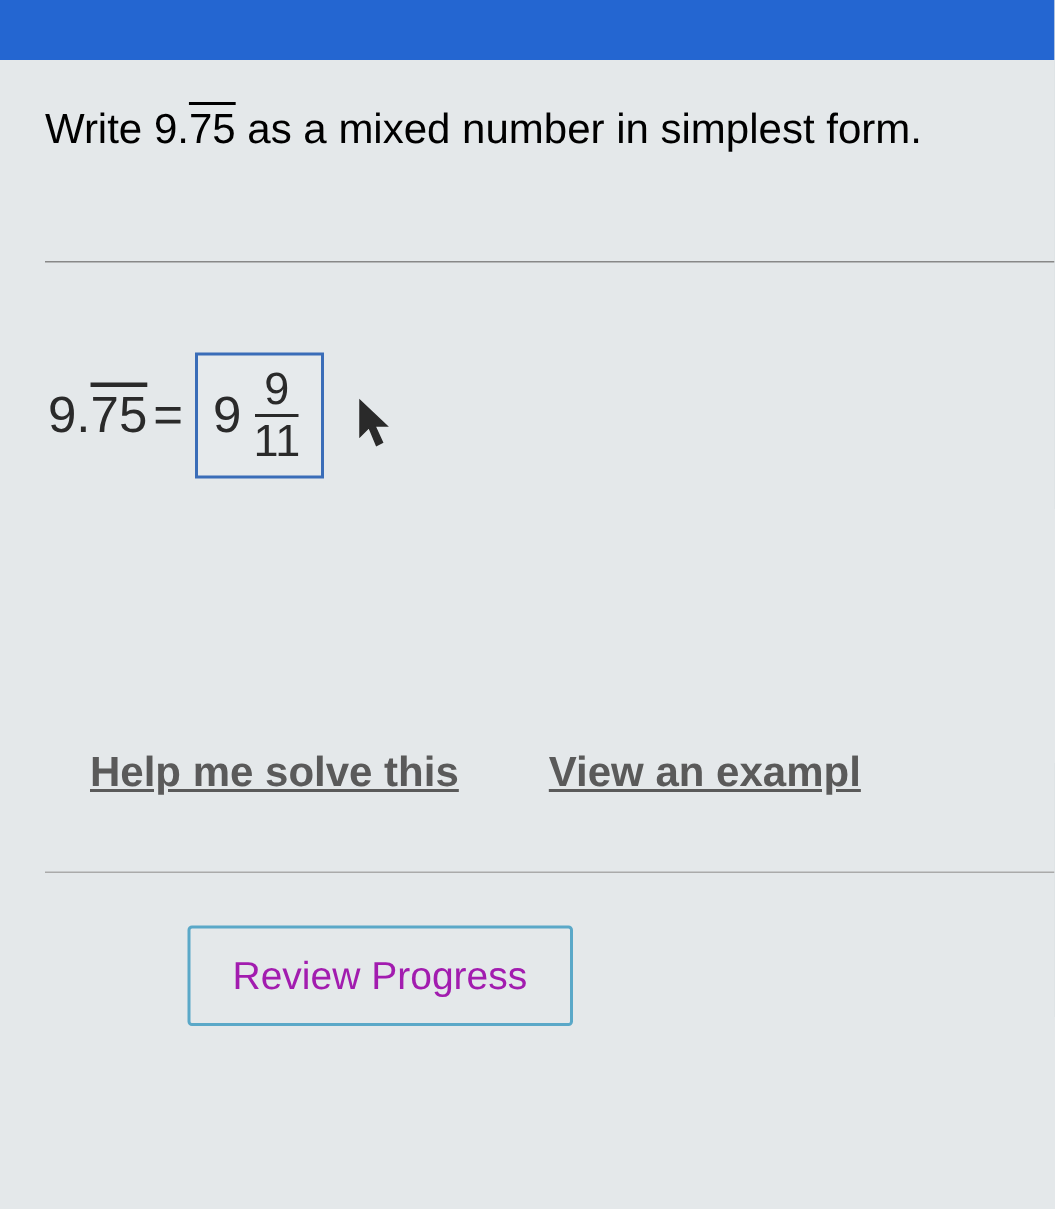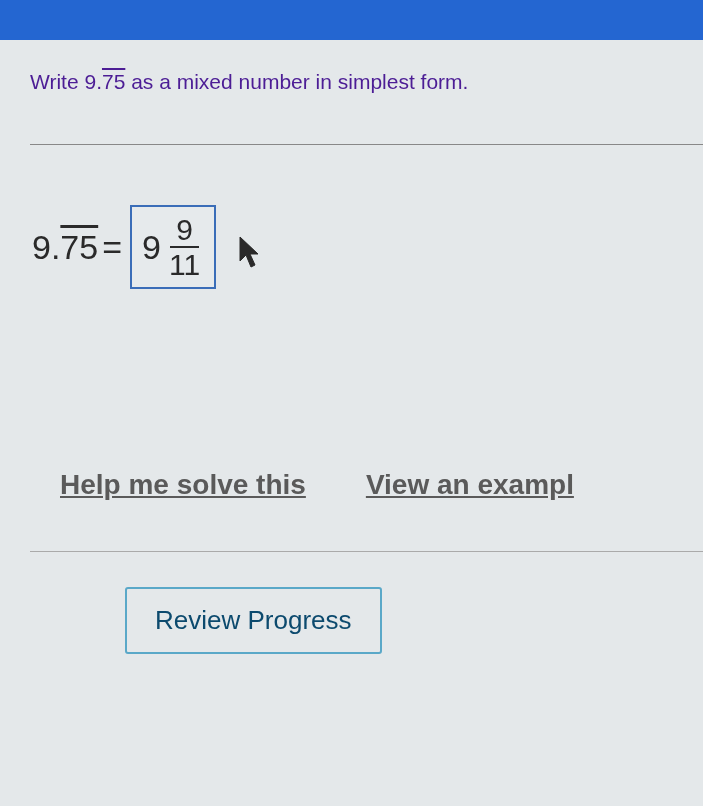--- a/index.html
+++ b/index.html
@@ -20,23 +20,23 @@
       height: 40px;
       background: #2466d1;
     }
     .content-panel {
       background: #e4e8ea;
       padding: 30px 0 0 30px;
       height: 766px;
       position: relative;
     }
     .question-text {
-      font-size: 21px;
-      color: #4c1d95;
-      margin-bottom: 50px;
+      font-size: 28px;
+      color: #000000;
+      margin-bottom: 72px;
       white-space: nowrap;
     }
     .overline {
       text-decoration: overline;
     }
     .divider {
       border: none;
       border-top: 1.5px solid #888;
       margin-bottom: 60px;
       width: 100%;
@@ -100,21 +100,21 @@
       text-decoration: underline;
     }
     .footer-divider {
       border: none;
       border-top: 1.5px solid #aaa;
       width: 100%;
       margin-bottom: 35px;
     }
     .review-button {
       border: 2px solid #5aa8c8;
-      color: #0c4a6e;
+      color: #a21caf;
       font-size: 26px;
       padding: 16px 28px;
       background: transparent;
       cursor: pointer;
       margin-left: 95px;
       font-family: Arial, sans-serif;
       border-radius: 3px;
     }
   </style>
 </head>

